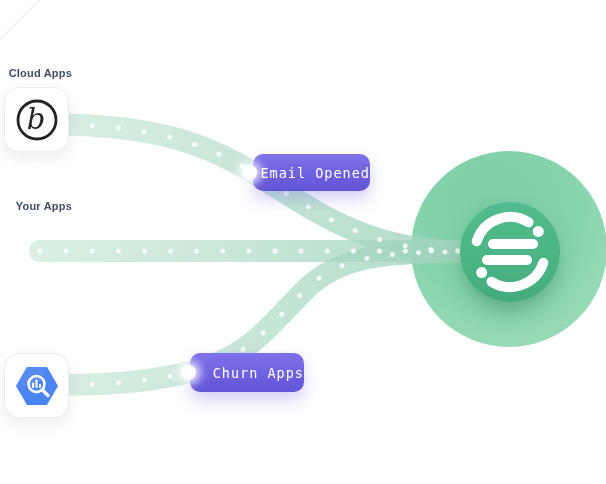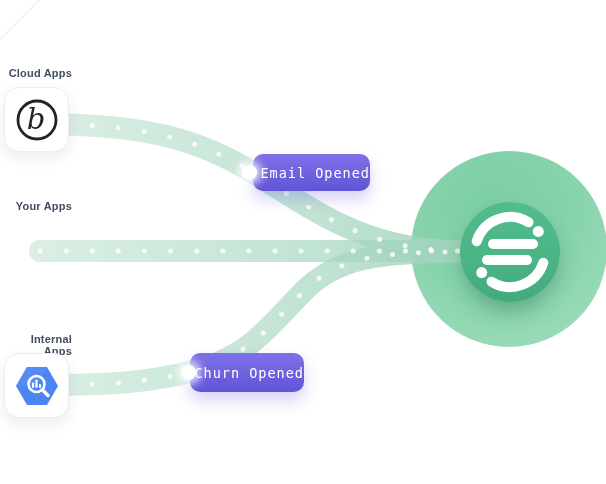--- a/index.html
+++ b/index.html
@@ -93,21 +93,20 @@
         <line x1="27" y1="58" x2="67" y2="58"></line>
         <path d="M83.3 60.8 A35 35 0 0 1 31.5 79.7"></path>
       </g>
       <circle cx="78.3" cy="29.4" r="5.5" fill="#ffffff"></circle>
       <circle cx="21.7" cy="70.6" r="5.5" fill="#ffffff"></circle>
     </svg>
   </div>
 
   <div class="group-label l1">Cloud Apps</div>
   <div class="group-label l2">Your Apps</div>
-  <div class="group-label l3">Internal Apps</div>
 
   <div class="card braze">
     <svg width="44" height="44" viewBox="0 0 44 44">
       <circle cx="22" cy="22" r="19" fill="#ffffff" stroke="#23232b" stroke-width="2.8"></circle>
       <text x="21" y="31" text-anchor="middle" font-family="DejaVu Serif, serif" font-style="italic" font-size="29" fill="#23232b">b</text>
     </svg>
   </div>
 
 
   <div class="card bigquery">
@@ -121,19 +120,19 @@
         <line x1="22.5" y1="21" x2="22.5" y2="14.5"></line>
         <line x1="26" y1="21" x2="26" y2="19"></line>
       </g>
     </svg>
   </div>
 
   <div class="badge email">
     <span>Email Opened</span>
   </div>
   <div class="badge churn">
-    <span>Churn Opened</span>
+    <span>Churn Apps</span>
   </div>
 
   <div class="glow-dot email"></div>
   <div class="glow-dot churn"></div>
 
 </div>
 
 </body></html>

